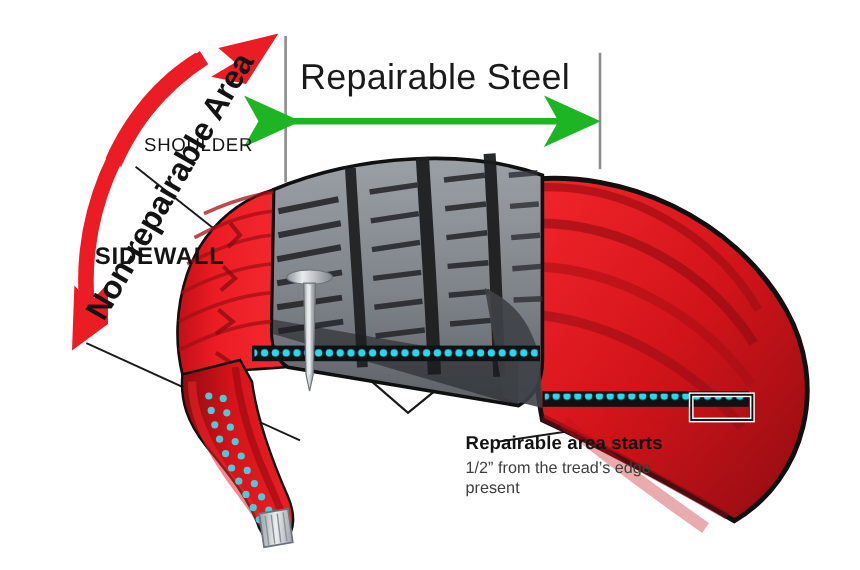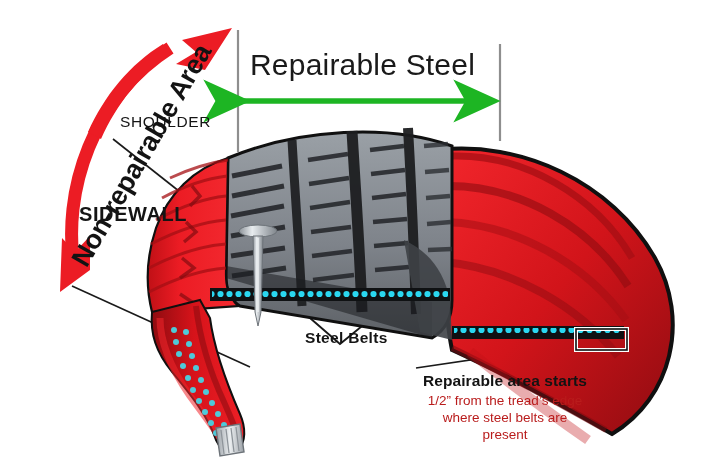--- a/index.html
+++ b/index.html
@@ -44,36 +44,35 @@
     letter-spacing:0.6px;
   }
   #label-steel-belts{
     left:305px;top:329px;
     font-size:15.5px;
     font-weight:700;
     letter-spacing:0.3px;
   }
   #callout-block{
     position:absolute;
-    left:388px;top:372px;
+    left:388px;top:361px;
     width:234px;
-    text-align:center;
   }
   #callout-title{
     font-size:15.5px;
     font-weight:700;
     color:#131313;
     letter-spacing:0.1px;
     line-height:1.15;
   }
   #callout-body{
     margin-top:2px;
     font-size:13.5px;
     font-weight:400;
-    color:#b91c1c;
+    color:#404040;
     line-height:1.28;
   }
 </style>
 </head>
 <body>
 
 <div id="stage">
 
   <svg id="art" viewBox="0 0 717 475" xmlns="http://www.w3.org/2000/svg">
 
@@ -288,24 +287,22 @@
   </svg>
 
   <div class="lbl" id="label-non-repairable">Non-repairable Area</div>
 
   <div class="lbl" id="label-repairable">Repairable Steel</div>
 
   <div class="lbl" id="label-shoulder">SHOULDER</div>
 
   <div class="lbl" id="label-sidewall">SIDEWALL</div>
 
-  <div class="lbl" id="label-steel-belts">Steel Belts</div>
 
   <div id="callout-block">
     <div id="callout-title">Repairable area starts</div>
     <div id="callout-body">
       <div>1/2” from the tread’s edge</div>
-      <div>where steel belts are</div>
       <div>present</div>
     </div>
   </div>
 
 </div>
 
 </body></html>

